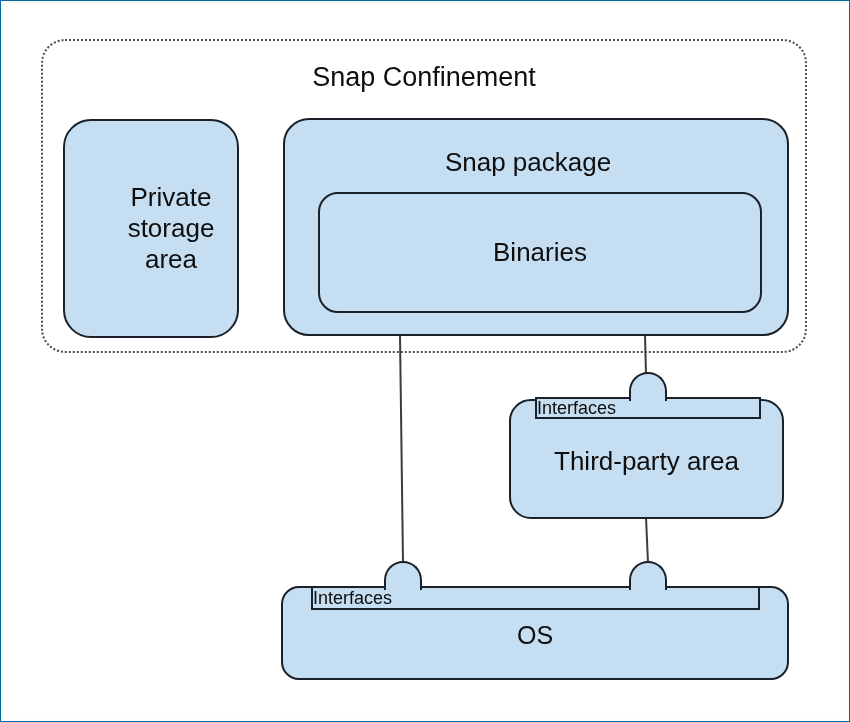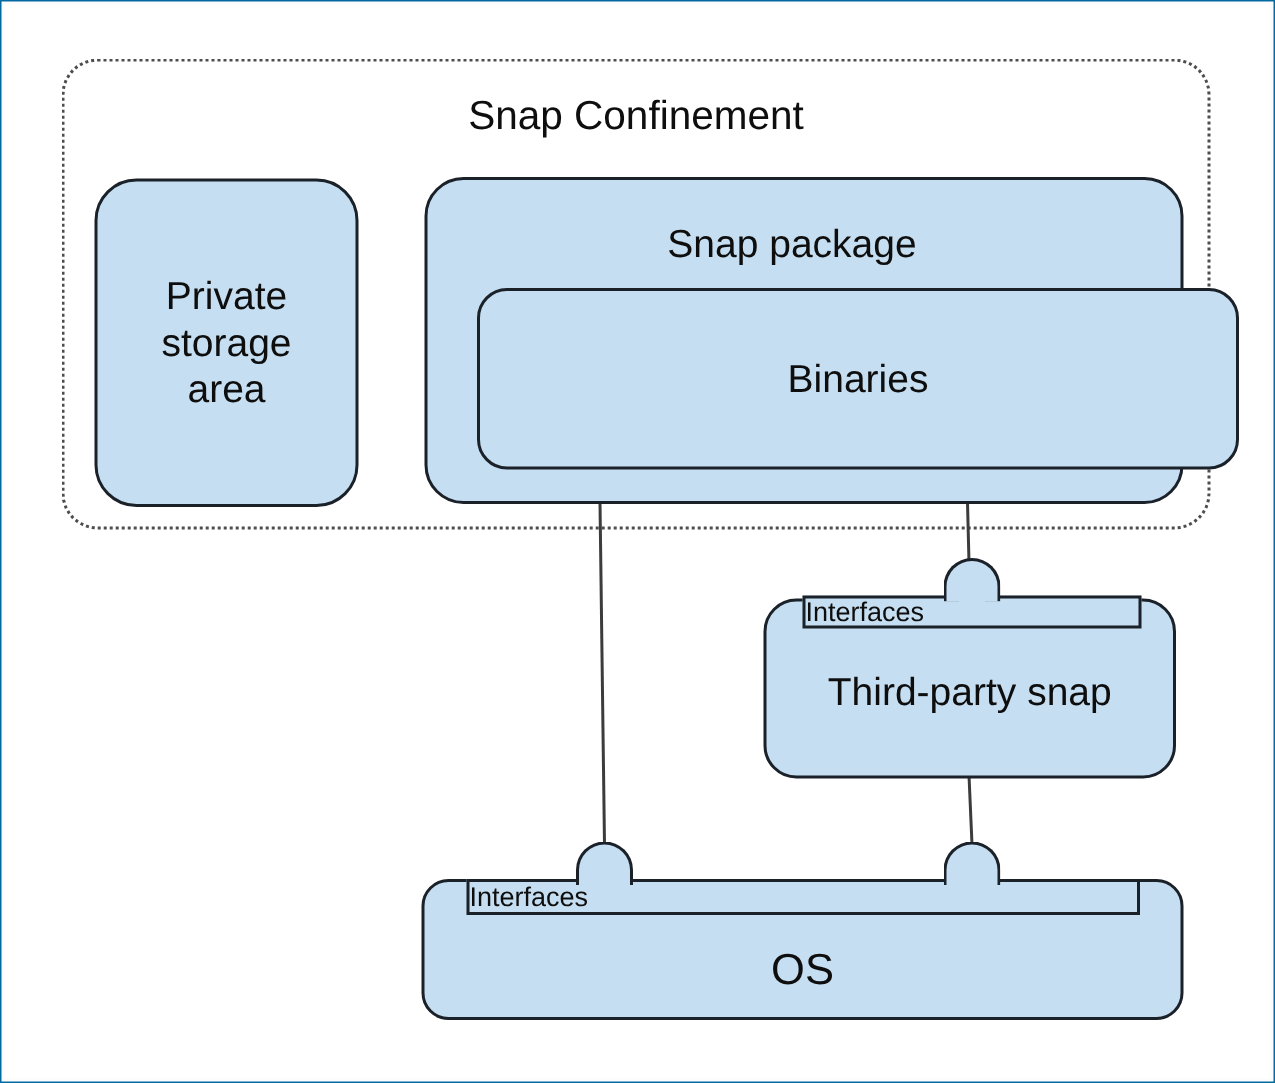--- a/index.html
+++ b/index.html
@@ -58,34 +58,34 @@
     border: 2px solid var(--node-border);
   }
   .node-label {
     font-size: 26px;
     line-height: 31px;
     color: var(--text);
     text-align: center;
   }
 
   .private-storage { left: 62px; top: 118px; width: 176px; height: 219px; border-radius: 28px;
-                     display: flex; align-items: center; justify-content: center; }
+                     display: flex; align-items: center; justify-content: flex-end; }
   .private-storage .node-label { width: 132px; }
 
   .snap-package { left: 282px; top: 117px; width: 506px; height: 218px; border-radius: 26px; }
   .snap-package .node-label { position: absolute; left: 0; right: 16px; top: 27px; }
 
-  .binaries { left: 317px; top: 191px; width: 508px; height: 121px; border-radius: 20px;
+  .binaries { left: 317px; top: 191px; width: 444px; height: 121px; border-radius: 20px;
               display: flex; align-items: center; justify-content: center; }
 
   .third-party { left: 508px; top: 398px; width: 275px; height: 120px; border-radius: 22px; }
   .third-party .node-label { position: absolute; left: 0; right: 0; top: 45px; }
 
   .os { left: 280px; top: 585px; width: 508px; height: 94px; border-radius: 18px; }
-  .os .node-label { position: absolute; left: 0; right: 0; top: 44px; font-size: 29px; text-align: center; }
+  .os .node-label { position: absolute; left: 0; right: 0; top: 32px; font-size: 25px; text-align: center; }
 
   
   .iface-strip {
     position: absolute;
     background: var(--node-fill);
     border: 2px solid var(--node-border);
     text-align: left;
     font-size: 18px;
     color: var(--text);
   }
@@ -126,21 +126,21 @@
 
   <div class="node snap-package">
     <div class="node-label">Snap package</div>
   </div>
 
   <div class="node binaries">
     <div class="node-label">Binaries</div>
   </div>
 
   <div class="node third-party">
-    <div class="node-label">Third-party snap</div>
+    <div class="node-label">Third-party area</div>
   </div>
   <div class="iface-strip iface-strip-tp">Interfaces</div>
   <div class="bump bump-tp"></div>
 
   <div class="node os">
     <div class="node-label">OS</div>
   </div>
   <div class="iface-strip iface-strip-os">Interfaces</div>
   <div class="bump bump-os-left"></div>
   <div class="bump bump-os-right"></div>

